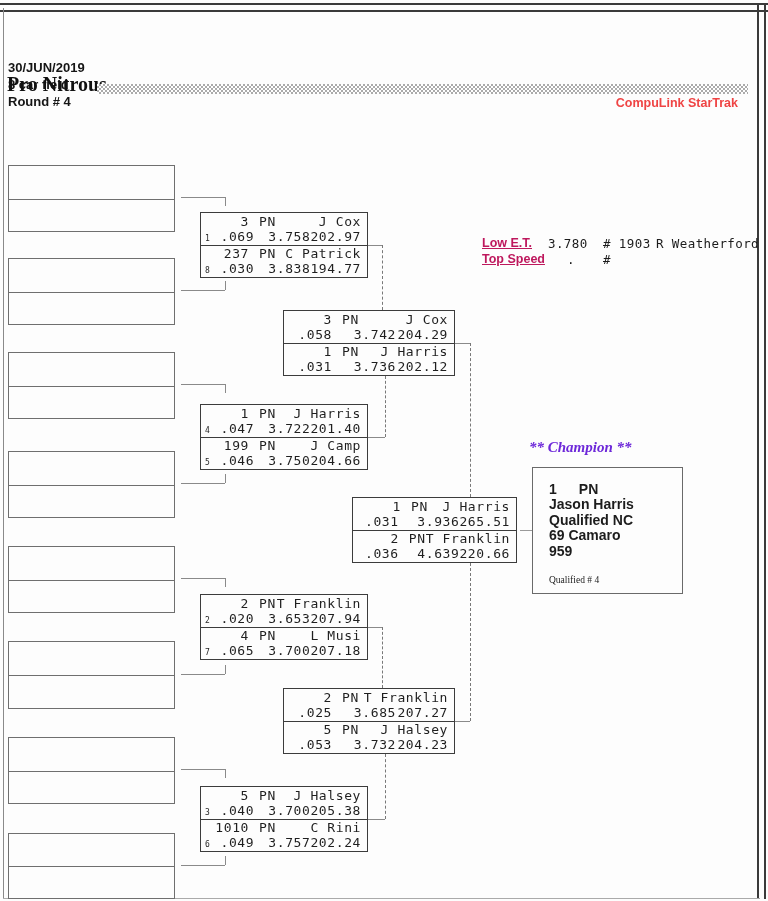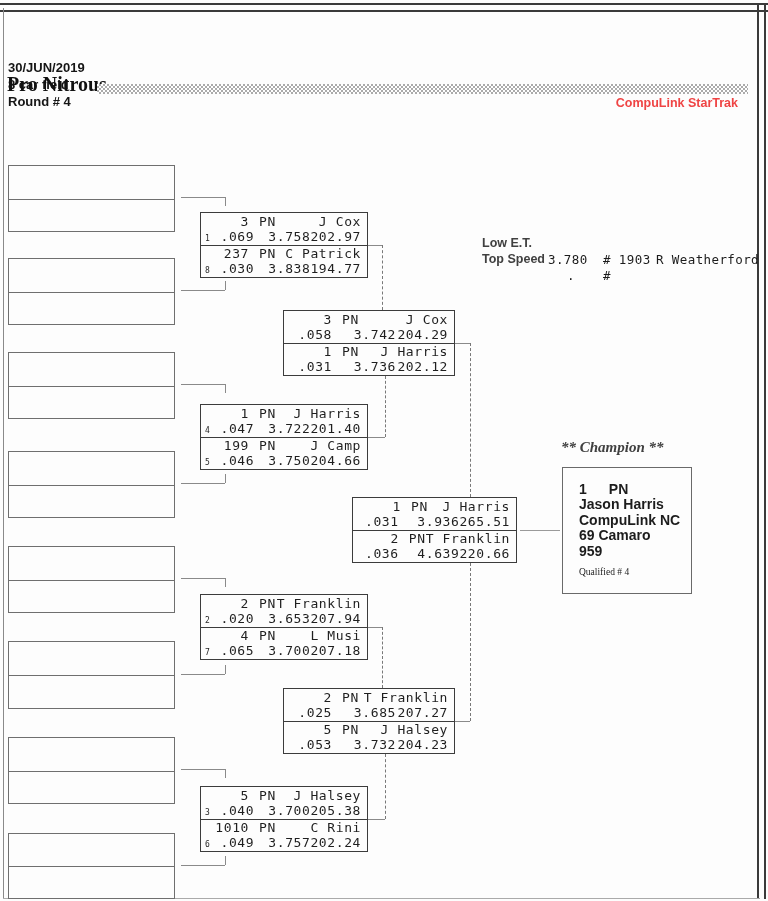--- a/index.html
+++ b/index.html
@@ -13,22 +13,22 @@
 
   .hdr-line{position:absolute;left:8px;font:600 13px "Liberation Sans",sans-serif;color:#151515;white-space:pre;margin-top:48px;}
   .title{position:absolute;left:80px;width:620px;top:30px;text-align:center;
          font:bold 19px "Liberation Serif",serif;color:#111;}
   .class-name{position:absolute;left:7px;top:73px;font:bold 20px "Liberation Serif",serif;color:#111;}
   .class-bar{position:absolute;left:97px;top:84px;width:651px;height:10px;
              background:repeating-conic-gradient(#ababab 0% 25%,#ffffff 0% 50%) 0 0/4px 4px;}
   .timing{position:absolute;right:30px;top:96px;font:600 12.5px "Liberation Sans",sans-serif;color:#ef4444;}
 
   .stat{position:absolute;white-space:pre;}
-  .stat.lbl{font:700 12.5px "Liberation Sans",sans-serif;color:#404040;}
-  .stat.val{font:12.5px "DejaVu Sans Mono",monospace;letter-spacing:.4px;color:#1c1c1c;margin-top:16px;}
+  .stat.lbl{font:700 12.5px "Liberation Sans",sans-serif;color:#be185d;text-decoration:underline;}
+  .stat.val{font:12.5px "DejaVu Sans Mono",monospace;letter-spacing:.4px;color:#1c1c1c;}
 
   
   .ebox{position:absolute;left:8px;width:165px;border:1px solid #6f6f6f;background:#fdfdfd;}
   .ebox .half{height:50%;box-sizing:border-box;}
   .ebox .half+.half{border-top:1px solid #6f6f6f;}
 
   
   .mbox{position:absolute;border:1.5px solid #3c3c3c;background:#fdfdfd;display:flex;flex-direction:column;box-sizing:border-box;}
   .entry{flex:1;display:flex;flex-direction:column;justify-content:center;padding:0 4px;}
   .entry + .entry{border-top:1.5px solid #3c3c3c;}
@@ -40,25 +40,25 @@
   .l2 .rt{width:44px;text-align:right;}
   .l2 .et{width:64px;text-align:right;}
   .l2 .spd{margin-left:auto;padding-right:2px;}
 
   
   .hl{position:absolute;height:0;border-top:1px solid #8a8a8a;}
   .vl{position:absolute;width:0;border-left:1px solid #8a8a8a;}
   .vd{position:absolute;width:0;border-left:1px dashed #787878;}
 
   
-  .champ-heading{position:absolute;left:561px;top:439px;font:italic bold 15px "Liberation Serif",serif;color:#404040;white-space:pre;}
-  .champ-box{position:absolute;left:562px;top:467px;width:130px;height:127px;border:1px solid #6a6a6a;background:#fdfdfd;box-sizing:border-box;padding:14px 0 0 16px;}
+  .champ-heading{position:absolute;left:529px;top:439px;font:italic bold 15px "Liberation Serif",serif;color:#6d28d9;white-space:pre;}
+  .champ-box{position:absolute;left:532px;top:467px;width:151px;height:127px;border:1px solid #6a6a6a;background:#fdfdfd;box-sizing:border-box;padding:14px 0 0 16px;}
   .champ-box .row1{font:600 14px "Liberation Sans",sans-serif;white-space:pre;line-height:15px;}
   .champ-box .cline{font:600 14px "Liberation Sans",sans-serif;line-height:15.5px;white-space:pre;}
-  .champ-box .qual{margin-top:8px;font:9.5px "Liberation Serif",serif;color:#222;}
+  .champ-box .qual{margin-top:16px;font:9.5px "Liberation Serif",serif;color:#222;}
 </style>
 </head>
 <body>
 
 <div class="page">
 
   <div class="b-top"></div>
   <div class="b-right"></div>
   <div class="b-left"></div>
   <div class="b-bottom"></div>
@@ -218,19 +218,19 @@
       <div class="l2"><span class="rt">.036</span><span class="et">4.639</span><span class="spd">220.66</span></div>
     </div>
   </div>
 
   <div class="hl" style="left:520px;top:530px;width:40px;border-top-color:#9a9a9a"></div>
 
   <div class="champ-heading">** Champion **</div>
   <div class="champ-box">
     <div class="row1"><span>1</span><span style="padding-left:22px">PN</span></div>
     <div class="cline">Jason Harris</div>
-    <div class="cline">CompuLink NC</div>
+    <div class="cline">Qualified NC</div>
     <div class="cline">69 Camaro</div>
     <div class="cline">959</div>
     <div class="qual">Qualified # 4</div>
   </div>
 
 </div>
 
 </body></html>

